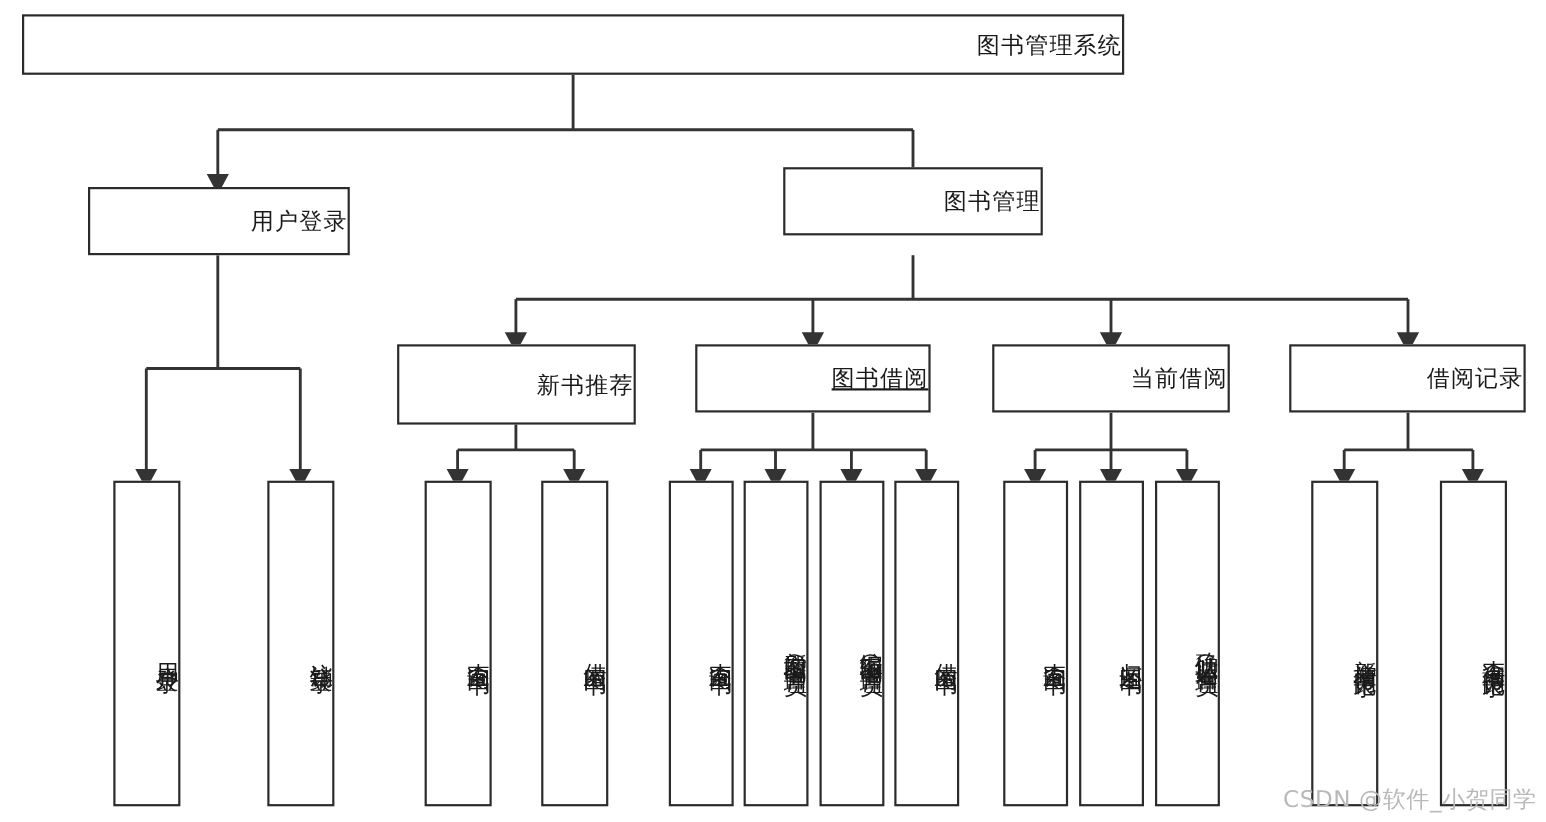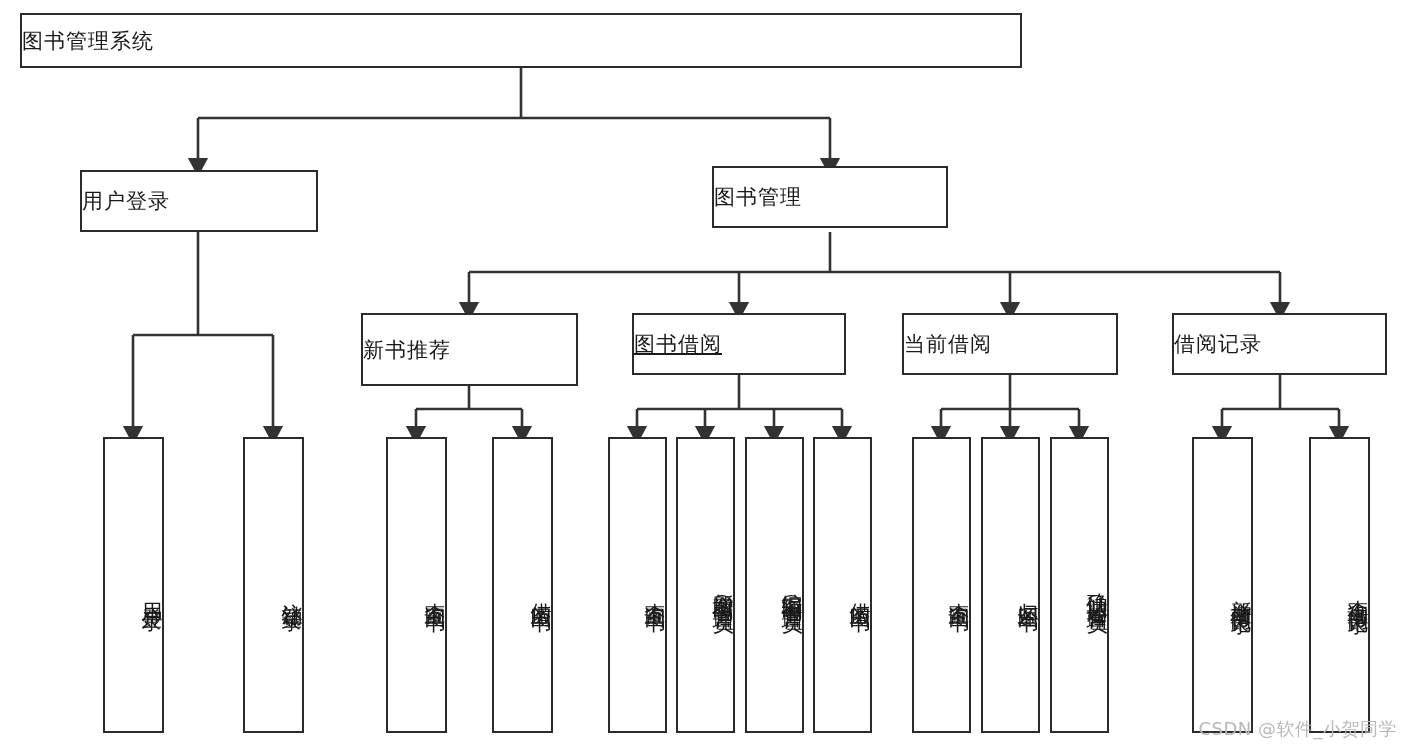--- a/index.html
+++ b/index.html
@@ -26,21 +26,21 @@
     width: 1405px;
     height: 747px;
   }
   .node {
     position: absolute;
     box-sizing: border-box;
     background: #ffffff;
     border: 2.5px solid #2b2b2b;
     display: flex;
     align-items: center;
-    justify-content: flex-start;
+    justify-content: flex-end;
     color: #1a1a1a;
     z-index: 3;
   }
   .node-h {
     font-size: 21px;
     letter-spacing: 1px;
     white-space: nowrap;
   }
   .node-v {
     writing-mode: vertical-rl;
@@ -53,21 +53,21 @@
     padding-top: 14px;
     white-space: nowrap;
   }
   .node-v.leaf-tall {
     padding-top: 8px;
   }
   #watermark {
     position: absolute;
     right: 8px;
     bottom: 6px;
-    font-size: 18px;
+    font-size: 21px;
     color: #b9b9b9;
     z-index: 5;
     white-space: nowrap;
     letter-spacing: 0.5px;
   }
 </style>
 </head>
 <body>
 
 <div id="diagram-root">
@@ -124,21 +124,21 @@
     </g>
   </svg>
 
   <div class="node node-h" style="left:20px; top:13px; width:1002px; height:55px;">
     <span>图书管理系统</span>
   </div>
 
   <div class="node node-h" style="left:80px; top:170px; width:238px; height:62px;">
     <span>用户登录</span>
   </div>
-  <div class="node node-h" style="left:712px; top:166px; width:236px; height:62px;">
+  <div class="node node-h" style="left:712px; top:152px; width:236px; height:62px;">
     <span>图书管理</span>
   </div>
 
   <div class="node node-h" style="left:361px; top:313px; width:217px; height:73px;">
     <span>新书推荐</span>
   </div>
   <div class="node node-h" style="left:632px; top:313px; width:214px; height:62px;text-decoration:underline;">
     <span>图书借阅</span>
   </div>
   <div class="node node-h" style="left:1172px; top:313px; width:215px; height:62px;">

